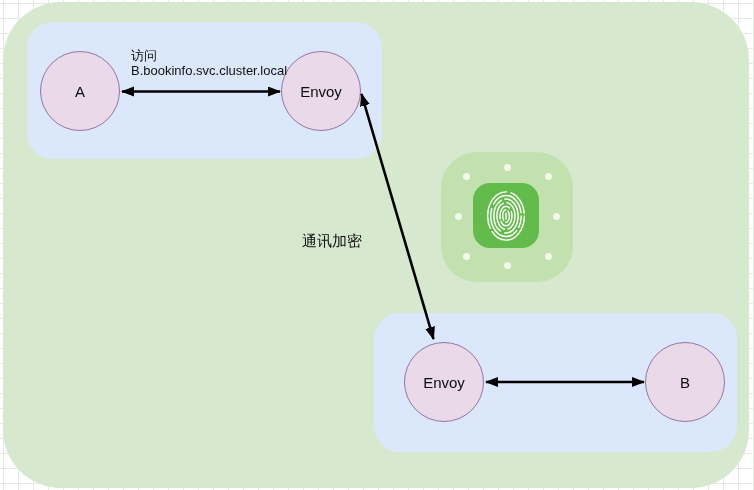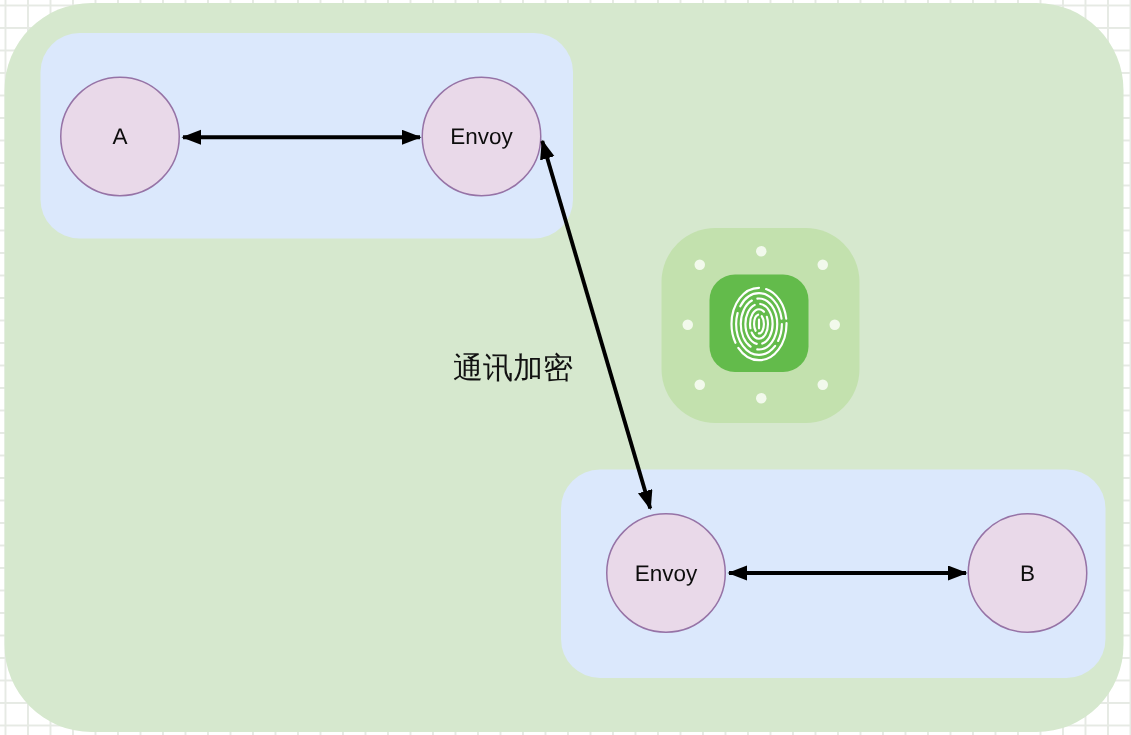--- a/index.html
+++ b/index.html
@@ -59,21 +59,21 @@
     background:#f2f9ec;
   }
   .fp-inner{
     position:absolute;left:473px;top:183px;width:66px;height:65px;
     border-radius:17px;background:var(--fingerprint-badge);
     display:flex;align-items:center;justify-content:center;z-index:4;
   }
   .arrows{position:absolute;left:0;top:0;width:754px;height:490px;z-index:5;}
   .label{position:absolute;z-index:6;white-space:nowrap;}
   .label-access{left:131px;top:48px;font-size:13px;line-height:15px;}
-  .label-encrypt{left:302px;top:232px;font-size:20px;}
+  .label-encrypt{left:302px;top:232px;font-size:15px;}
 </style>
 </head>
 <body>
 
 <div class="stage">
 
   <div class="mesh"></div>
 
   <div class="cluster cluster-a"></div>
   <div class="cluster cluster-b"></div>
@@ -120,16 +120,20 @@
     <defs>
       <marker id="ah" markerWidth="14" markerHeight="11" refX="12" refY="5" orient="auto-start-reverse" markerUnits="userSpaceOnUse">
         <path d="M0,0 L13,5 L0,10 z" fill="#000000"></path>
       </marker>
     </defs>
     <line x1="122" y1="91.5" x2="280" y2="91.5" stroke="#000000" stroke-width="2.6" marker-start="url(#ah)" marker-end="url(#ah)"></line>
     <line x1="361.5" y1="94" x2="433.5" y2="339" stroke="#000000" stroke-width="2.6" marker-start="url(#ah)" marker-end="url(#ah)"></line>
     <line x1="486" y1="382" x2="644" y2="382" stroke="#000000" stroke-width="2.6" marker-start="url(#ah)" marker-end="url(#ah)"></line>
   </svg>
 
+  <div class="label label-access">
+    <div>访问</div>
+    <div>B.bookinfo.svc.cluster.local</div>
+  </div>
 
   <div class="label label-encrypt">通讯加密</div>
 
 </div>
 
 </body></html>

